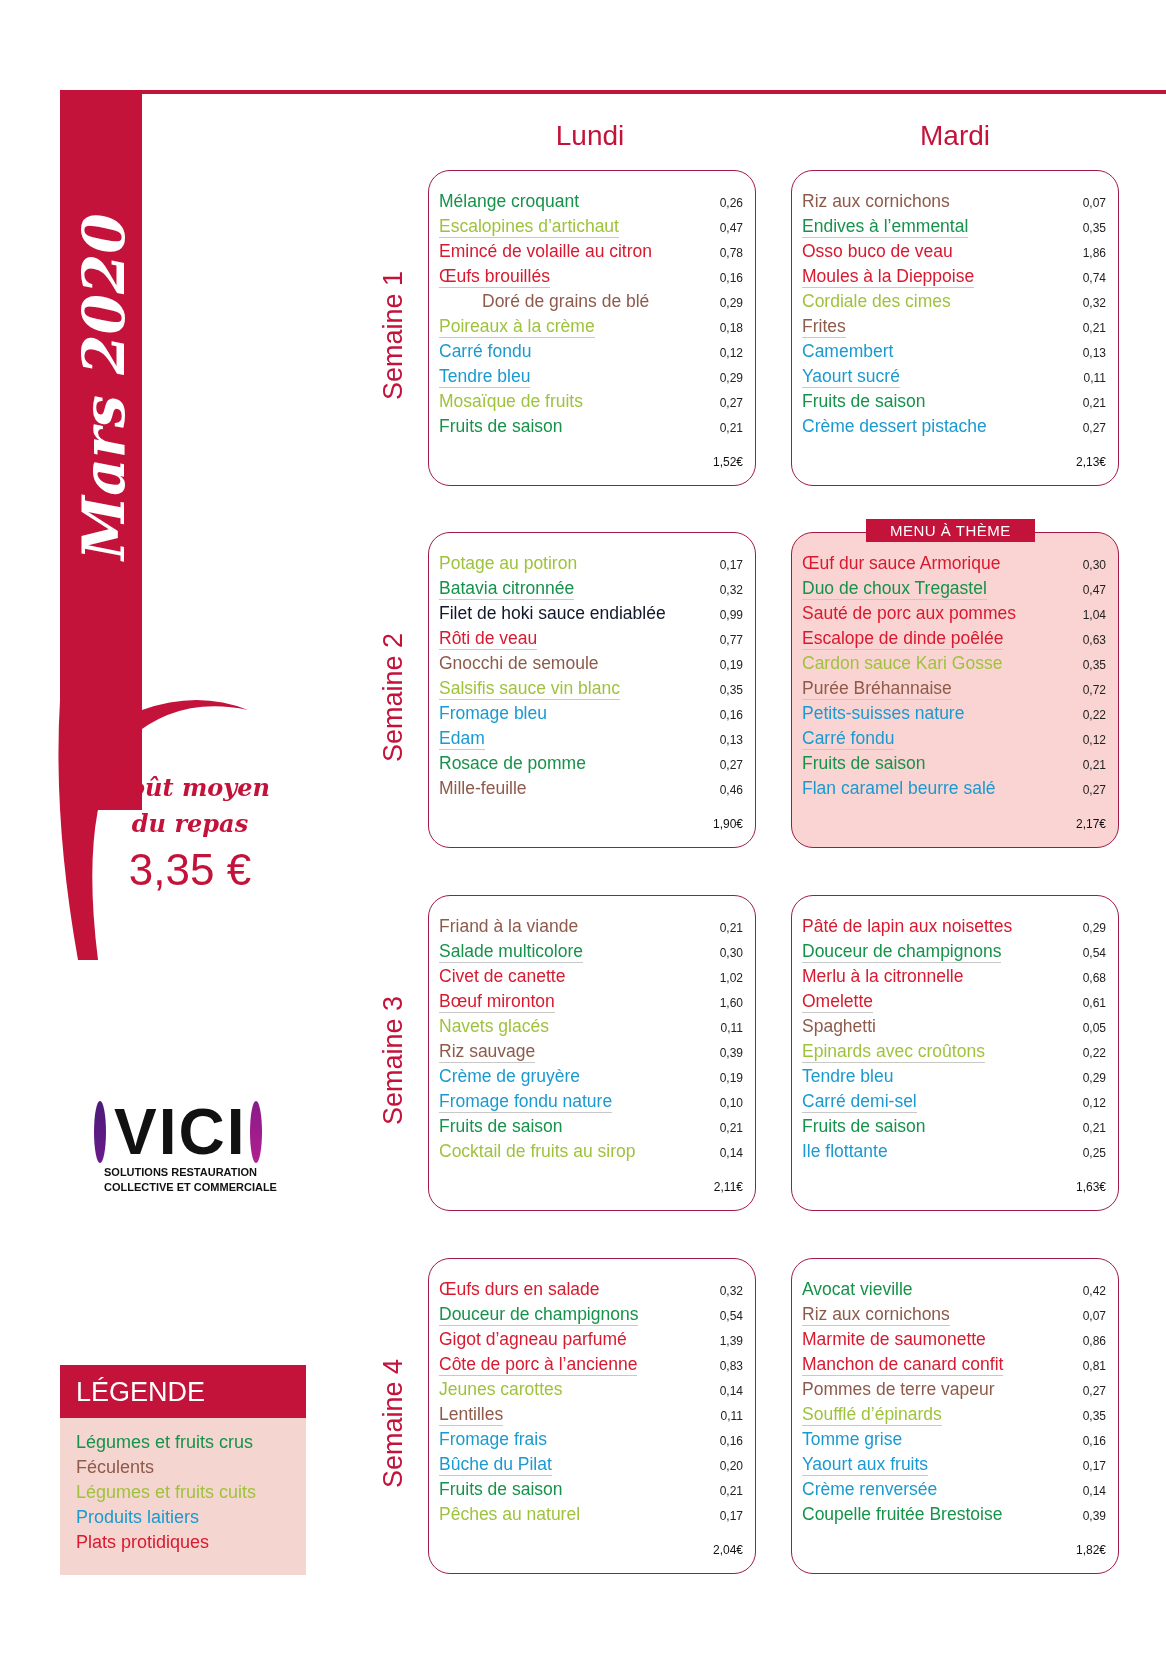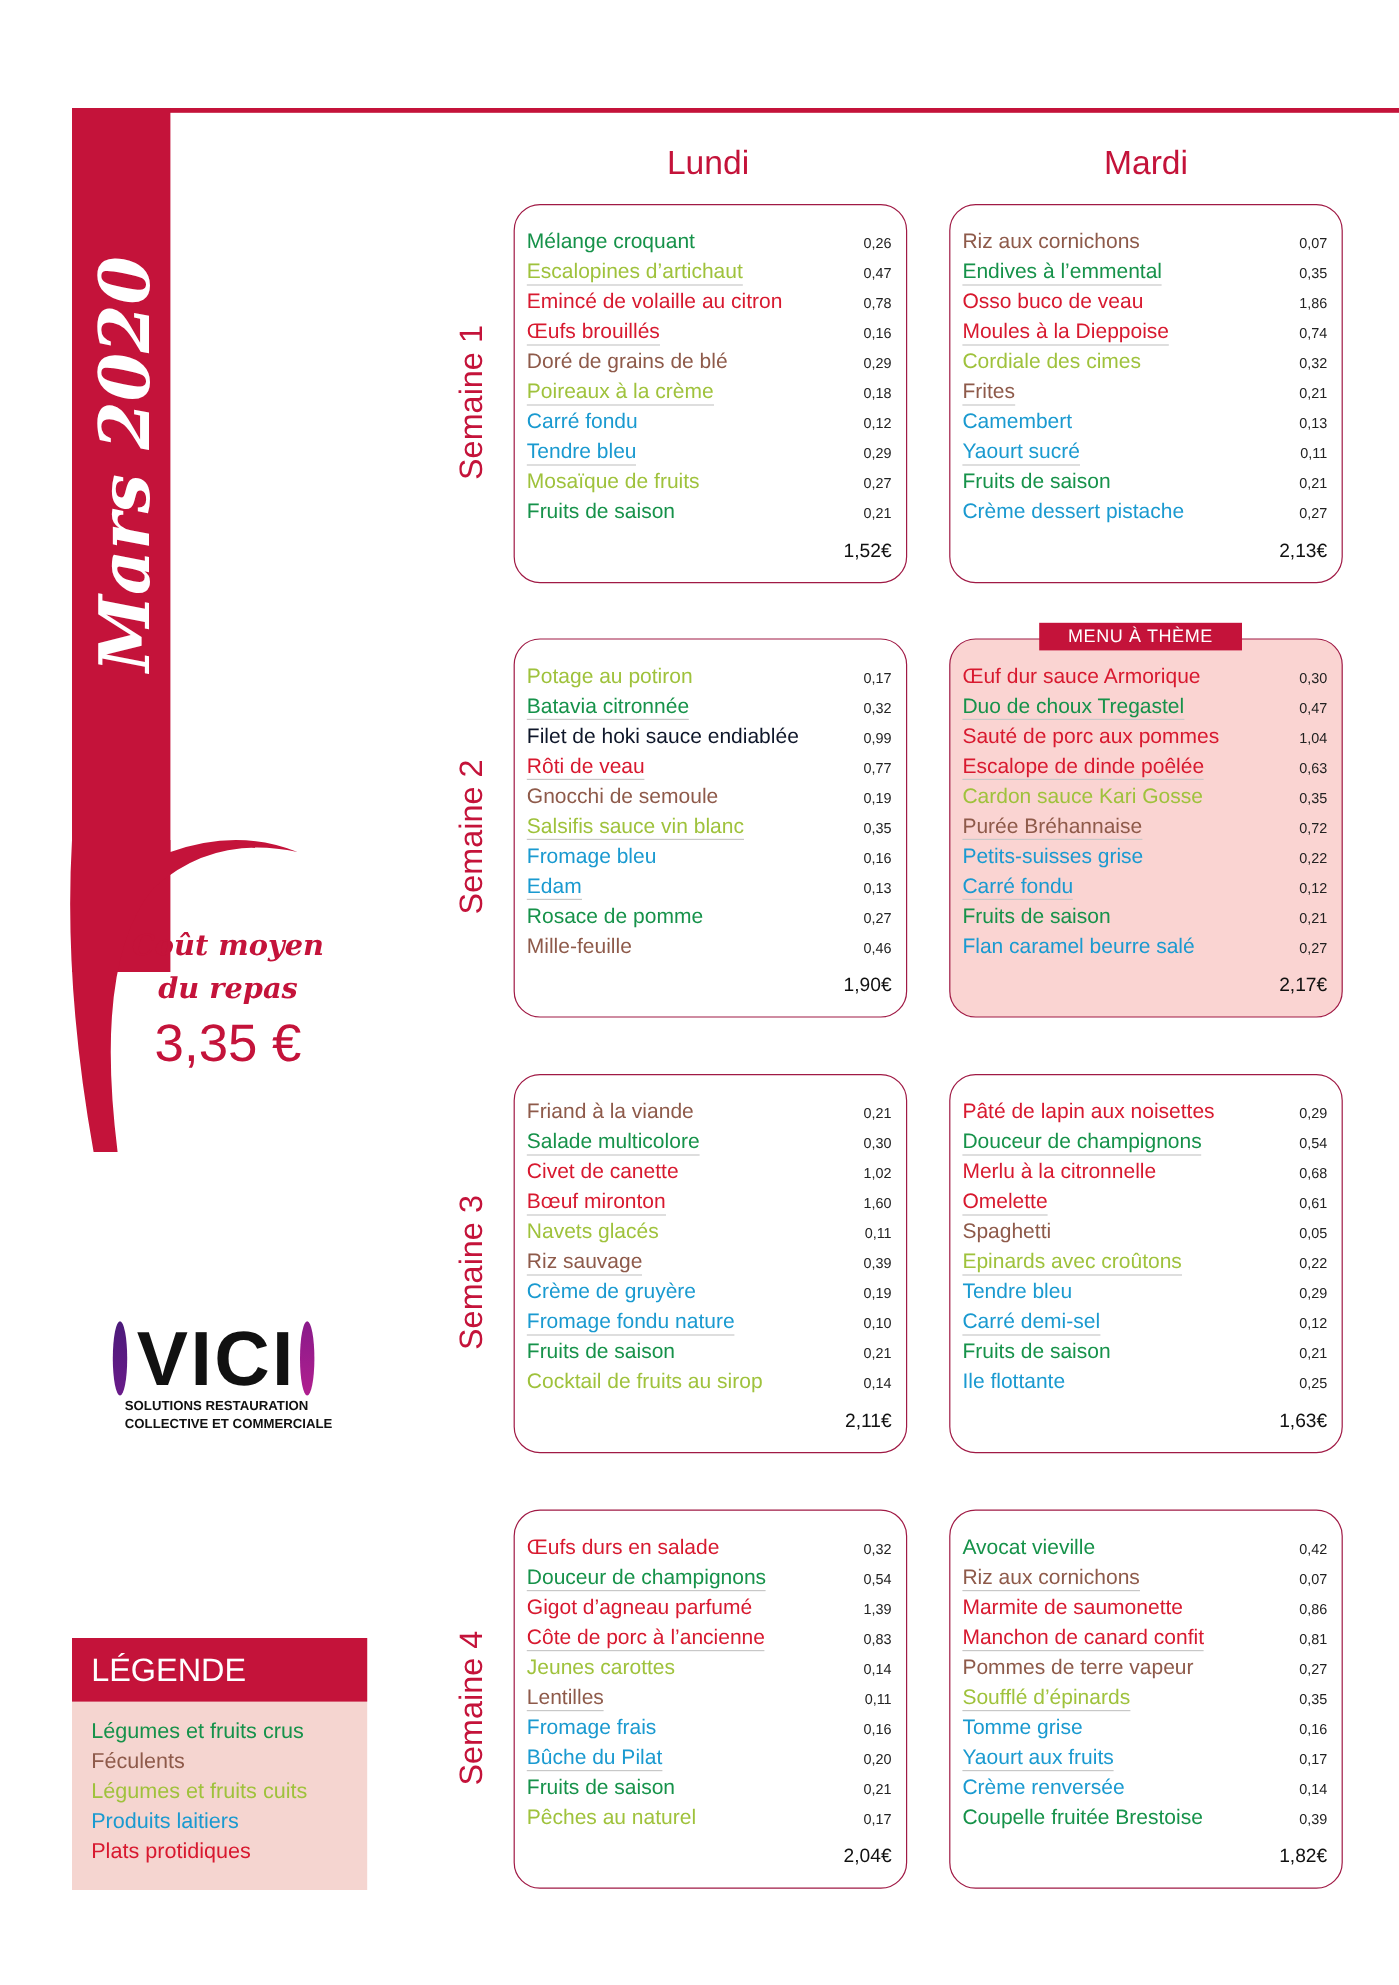--- a/index.html
+++ b/index.html
@@ -25,21 +25,21 @@
   .legend-item { font-size:18px; line-height:25px; }
   .day-header { position:absolute; top:120px; color:#c4133a; font-size:28px; text-align:center; width:330px; }
   .week-label { position:absolute; left:398px; transform-origin:0 0; transform:rotate(-90deg); color:#c4133a; font-size:27px; white-space:nowrap; }
   .card { position:absolute; width:328px; height:316px; border:1.5px solid #a01a45; border-radius:22px; box-sizing:border-box; background:#fff; }
   .card.theme { background:#fad4d2; }
   .card-items { position:absolute; left:10px; top:20px; right:12px; }
   .item { display:flex; justify-content:space-between; align-items:baseline; height:25px; }
   .item-name { font-size:17.5px; white-space:nowrap; }
   .item-name.sep { border-bottom:1px solid #c8c8c8; padding-bottom:0; }
   .item-price { font-size:12px; color:#222; }
-  .card-total { position:absolute; right:12px; bottom:16px; font-size:16px; color:#111; }
+  .card-total { position:absolute; right:12px; bottom:16px; font-size:12px; color:#111; }
   .theme-badge { position:absolute; left:74px; top:-14px; background:#c4133a; color:#fff; font-size:15px; padding:3px 24px; letter-spacing:0.5px; }
 </style>
 </head>
 <body>
 
 <div class="topline"></div>
 <div class="sidebar"></div>
 <div class="month-title">Mars 2020</div>
 
 <svg class="arc" viewBox="0 0 240 260">
@@ -90,21 +90,21 @@
         </div>
         <div class="item">
           <span class="item-name" style="color: rgb(216, 25, 47);">Emincé de volaille au citron</span>
           <span class="item-price">0,78</span>
         </div>
         <div class="item">
           <span class="item-name sep" style="color: rgb(216, 25, 47);">Œufs brouillés</span>
           <span class="item-price">0,16</span>
         </div>
         <div class="item">
-          <span class="item-name" style="color: rgb(142, 90, 74);">Doré de grains de blé</span>
+          <span class="item-name" style="color: rgb(142, 90, 74); margin-left: 43px;">Doré de grains de blé</span>
           <span class="item-price">0,29</span>
         </div>
         <div class="item">
           <span class="item-name sep" style="color: rgb(159, 194, 60);">Poireaux à la crème</span>
           <span class="item-price">0,18</span>
         </div>
         <div class="item">
           <span class="item-name" style="color: rgb(26, 154, 208);">Carré fondu</span>
           <span class="item-price">0,12</span>
         </div>
@@ -235,21 +235,21 @@
         </div>
         <div class="item">
           <span class="item-name" style="color: rgb(159, 194, 60);">Cardon sauce Kari Gosse</span>
           <span class="item-price">0,35</span>
         </div>
         <div class="item">
           <span class="item-name sep" style="color: rgb(142, 90, 74);">Purée Bréhannaise</span>
           <span class="item-price">0,72</span>
         </div>
         <div class="item">
-          <span class="item-name" style="color: rgb(26, 154, 208);">Petits-suisses grise</span>
+          <span class="item-name" style="color: rgb(26, 154, 208);">Petits-suisses nature</span>
           <span class="item-price">0,22</span>
         </div>
         <div class="item">
           <span class="item-name sep" style="color: rgb(26, 154, 208);">Carré fondu</span>
           <span class="item-price">0,12</span>
         </div>
         <div class="item">
           <span class="item-name" style="color: rgb(22, 146, 74);">Fruits de saison</span>
           <span class="item-price">0,21</span>
         </div>

